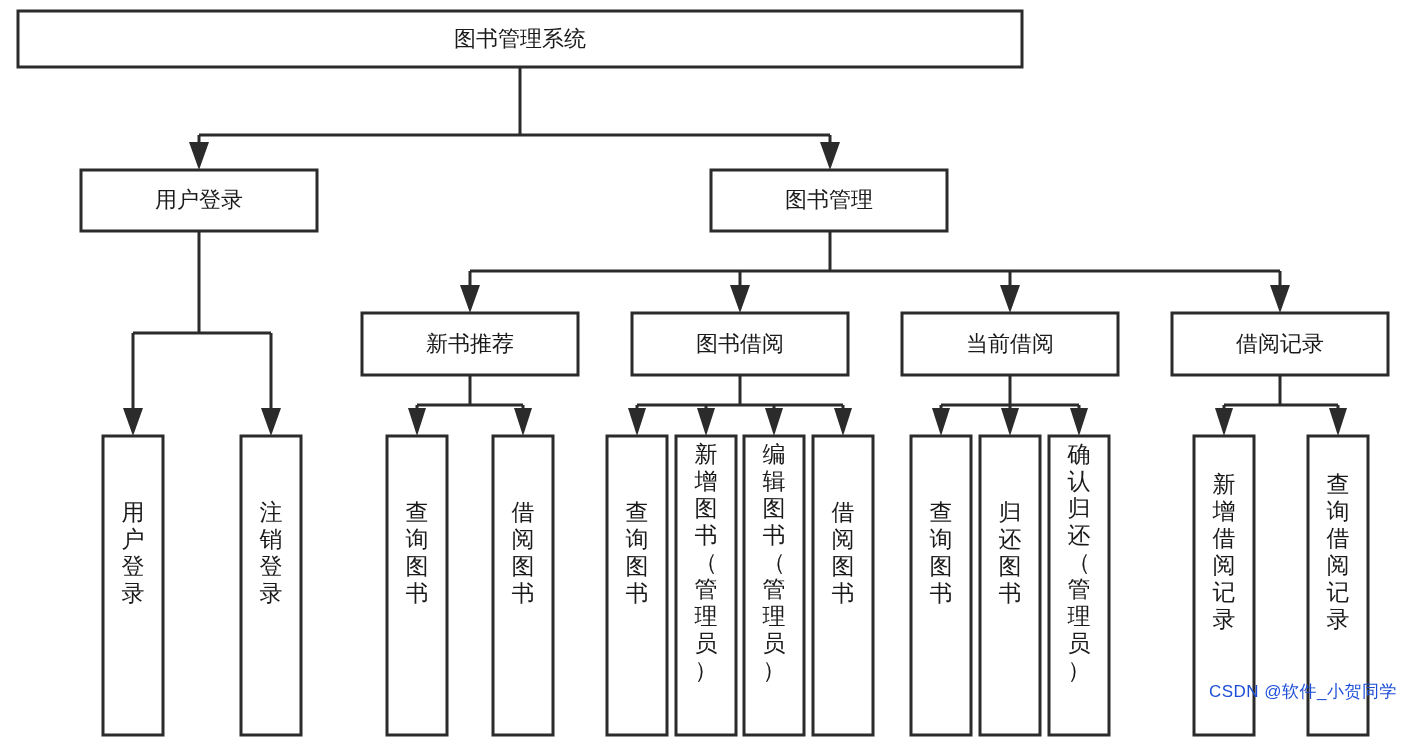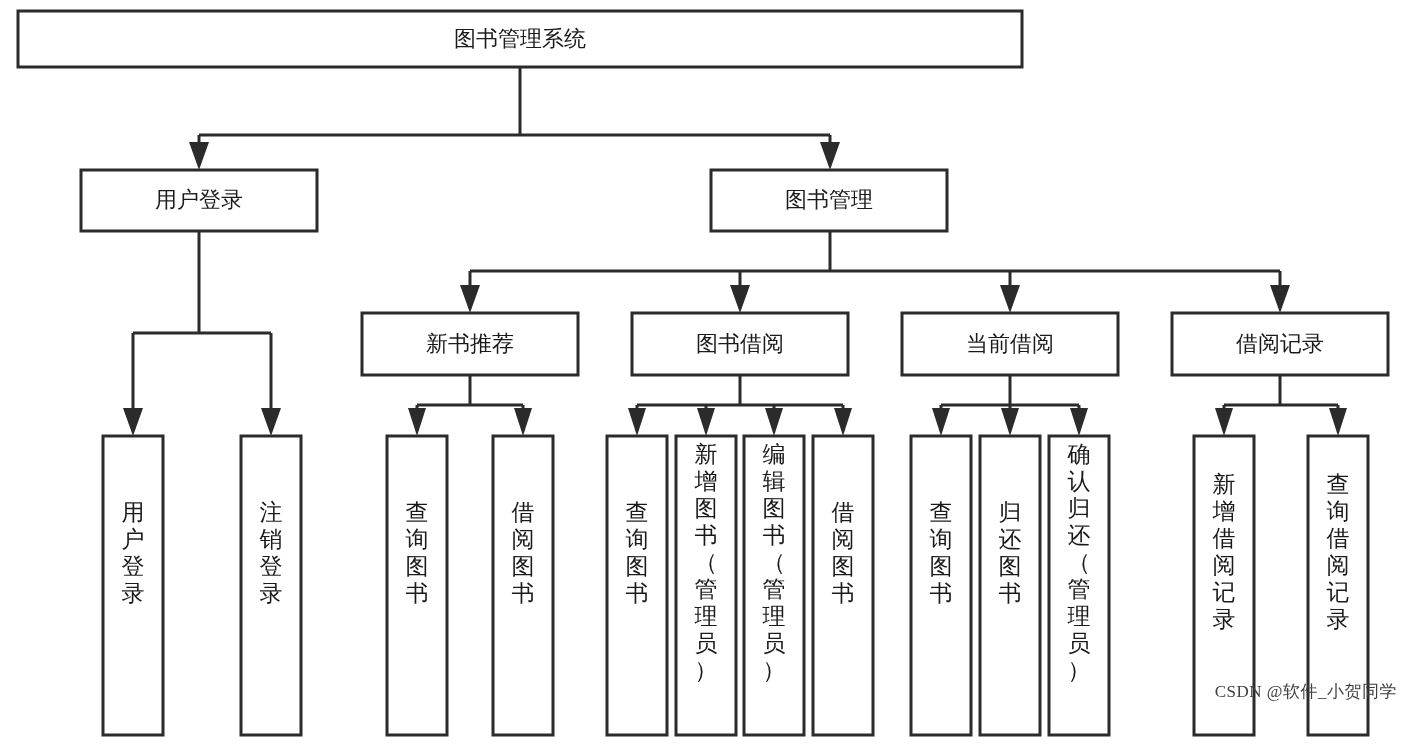--- a/index.html
+++ b/index.html
@@ -56,23 +56,23 @@
   .leaf-label {
     fill: #1a1a1a;
     font-family: "DejaVu Sans", "Liberation Sans", sans-serif;
     font-size: 23px;
     text-anchor: middle;
   }
   .watermark-text {
     position: absolute;
     right: 8px;
     bottom: 6px;
-    font-family: Liberation Serif, serif;
+    font-family: Liberation Sans, sans-serif;
     font-size: 17px;
-    color: #404040;
+    color: #1d4ed8;
     letter-spacing: 0.5px;
     white-space: nowrap;
     user-select: none;
   }
 </style>
 </head>
 <body>
 
 <div id="diagram-root">
 

